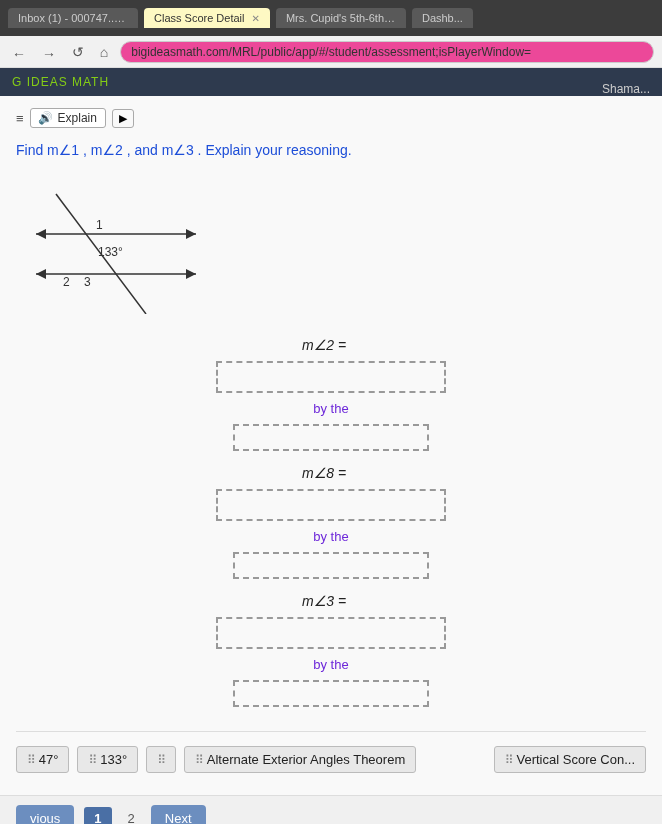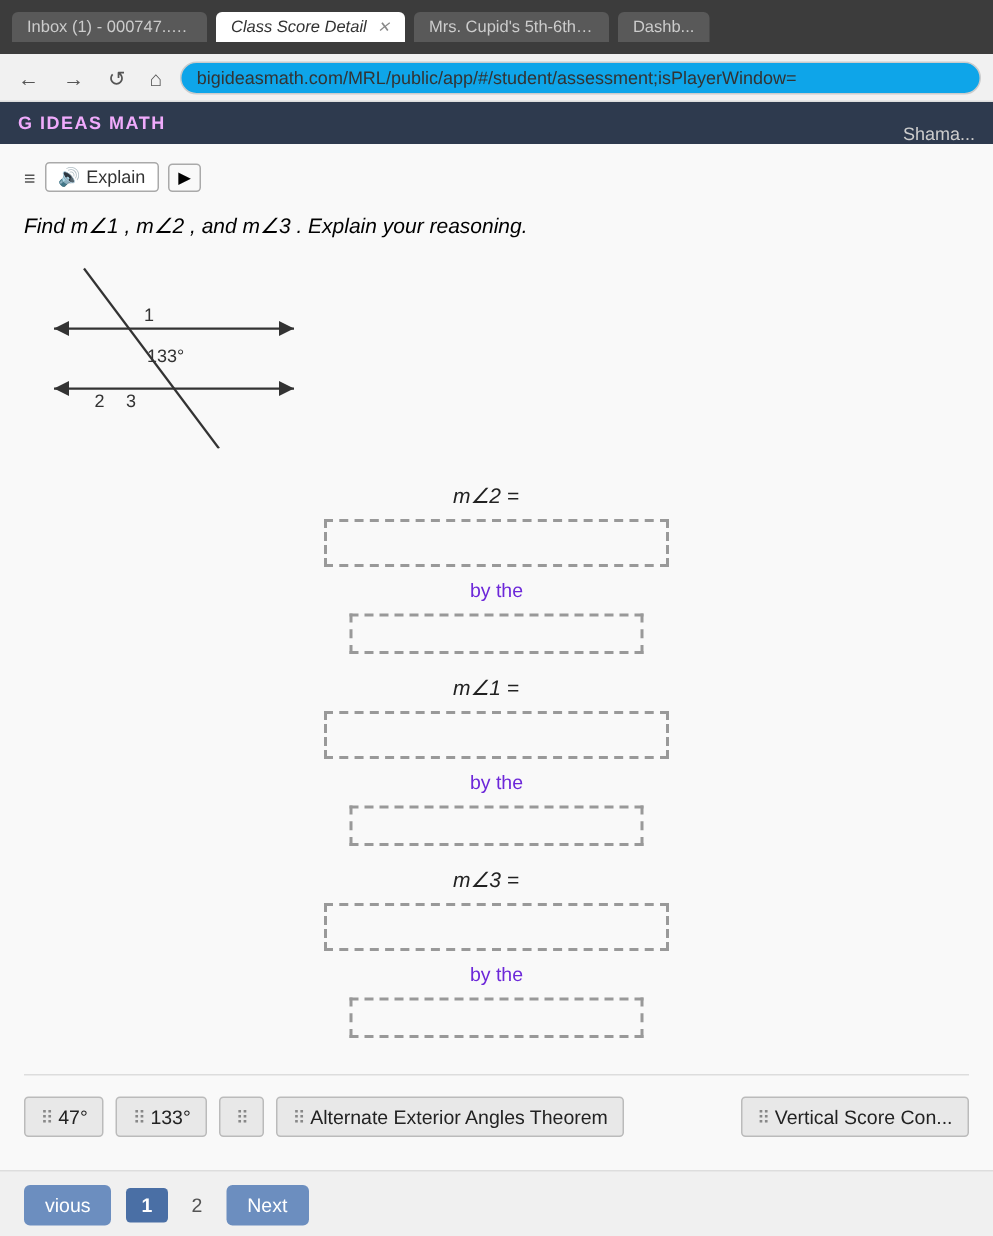--- a/index.html
+++ b/index.html
@@ -26,23 +26,22 @@
       color: #ccc;
       font-size: 11px;
       padding: 4px 10px;
       border-radius: 4px 4px 0 0;
       white-space: nowrap;
       overflow: hidden;
       max-width: 130px;
       text-overflow: ellipsis;
     }
     .tab.active {
-      background: #ffffff;
+      background: #fef9c3;
       color: #333;
-      font-style: italic;
     }
     .tab-close {
       display: inline-block;
       margin-left: 4px;
       font-size: 10px;
       color: #888;
     }
 
     
     .address-bar {
@@ -57,41 +56,41 @@
     .nav-btn {
       background: none;
       border: none;
       font-size: 14px;
       color: #555;
       cursor: pointer;
       padding: 2px 4px;
     }
     .url-bar {
       flex: 1;
-      background: #0ea5e9;
+      background: #ec4899;
       border: 1px solid #ccc;
       border-radius: 12px;
       padding: 3px 10px;
       font-size: 12px;
       color: #333;
     }
 
     
     .app-header {
       background: #2e3a4e;
       height: 28px;
       display: flex;
       align-items: center;
       justify-content: space-between;
       padding: 0 12px;
     }
     .app-header-left {
-      color: #f0abfc;
+      color: #84cc16;
       font-size: 12px;
-      font-weight: bold;
+      font-weight: normal;
       letter-spacing: 1px;
     }
     .app-header-right {
       color: #ccc;
       font-size: 12px;
       margin-top: 13px;
     }
 
     
     .content {
@@ -128,23 +127,22 @@
       border: 1px solid #aaa;
       border-radius: 3px;
       padding: 2px 6px;
       font-size: 11px;
       cursor: pointer;
     }
 
     
     .problem-text {
       font-size: 14px;
-      color: #000000;
-      margin-bottom: 1px;
-      font-style: italic;
+      color: #1d4ed8;
+      margin-bottom: 16px;
     }
 
     
     .diagram-area {
       margin-bottom: 20px;
     }
 
     
     .angle-row {
       display: flex;
@@ -339,21 +337,21 @@
   <div>
 
     <div class="angle-row">
       <span class="angle-label">m∠2 =</span>
       <input class="angle-input" type="text" value="" style="">
       <span class="by-the">by the</span>
       <input class="reason-input" type="text" value="" style="">
     </div>
 
     <div class="angle-row">
-      <span class="angle-label">m∠1 =</span>
+      <span class="angle-label">m∠8 =</span>
       <input class="angle-input" type="text" value="" style="">
       <span class="by-the">by the</span>
       <input class="reason-input" type="text" value="" style="">
     </div>
 
     <div class="angle-row">
       <span class="angle-label">m∠3 =</span>
       <input class="angle-input" type="text" value="" style="">
       <span class="by-the">by the</span>
       <input class="reason-input" type="text" value="" style="">

